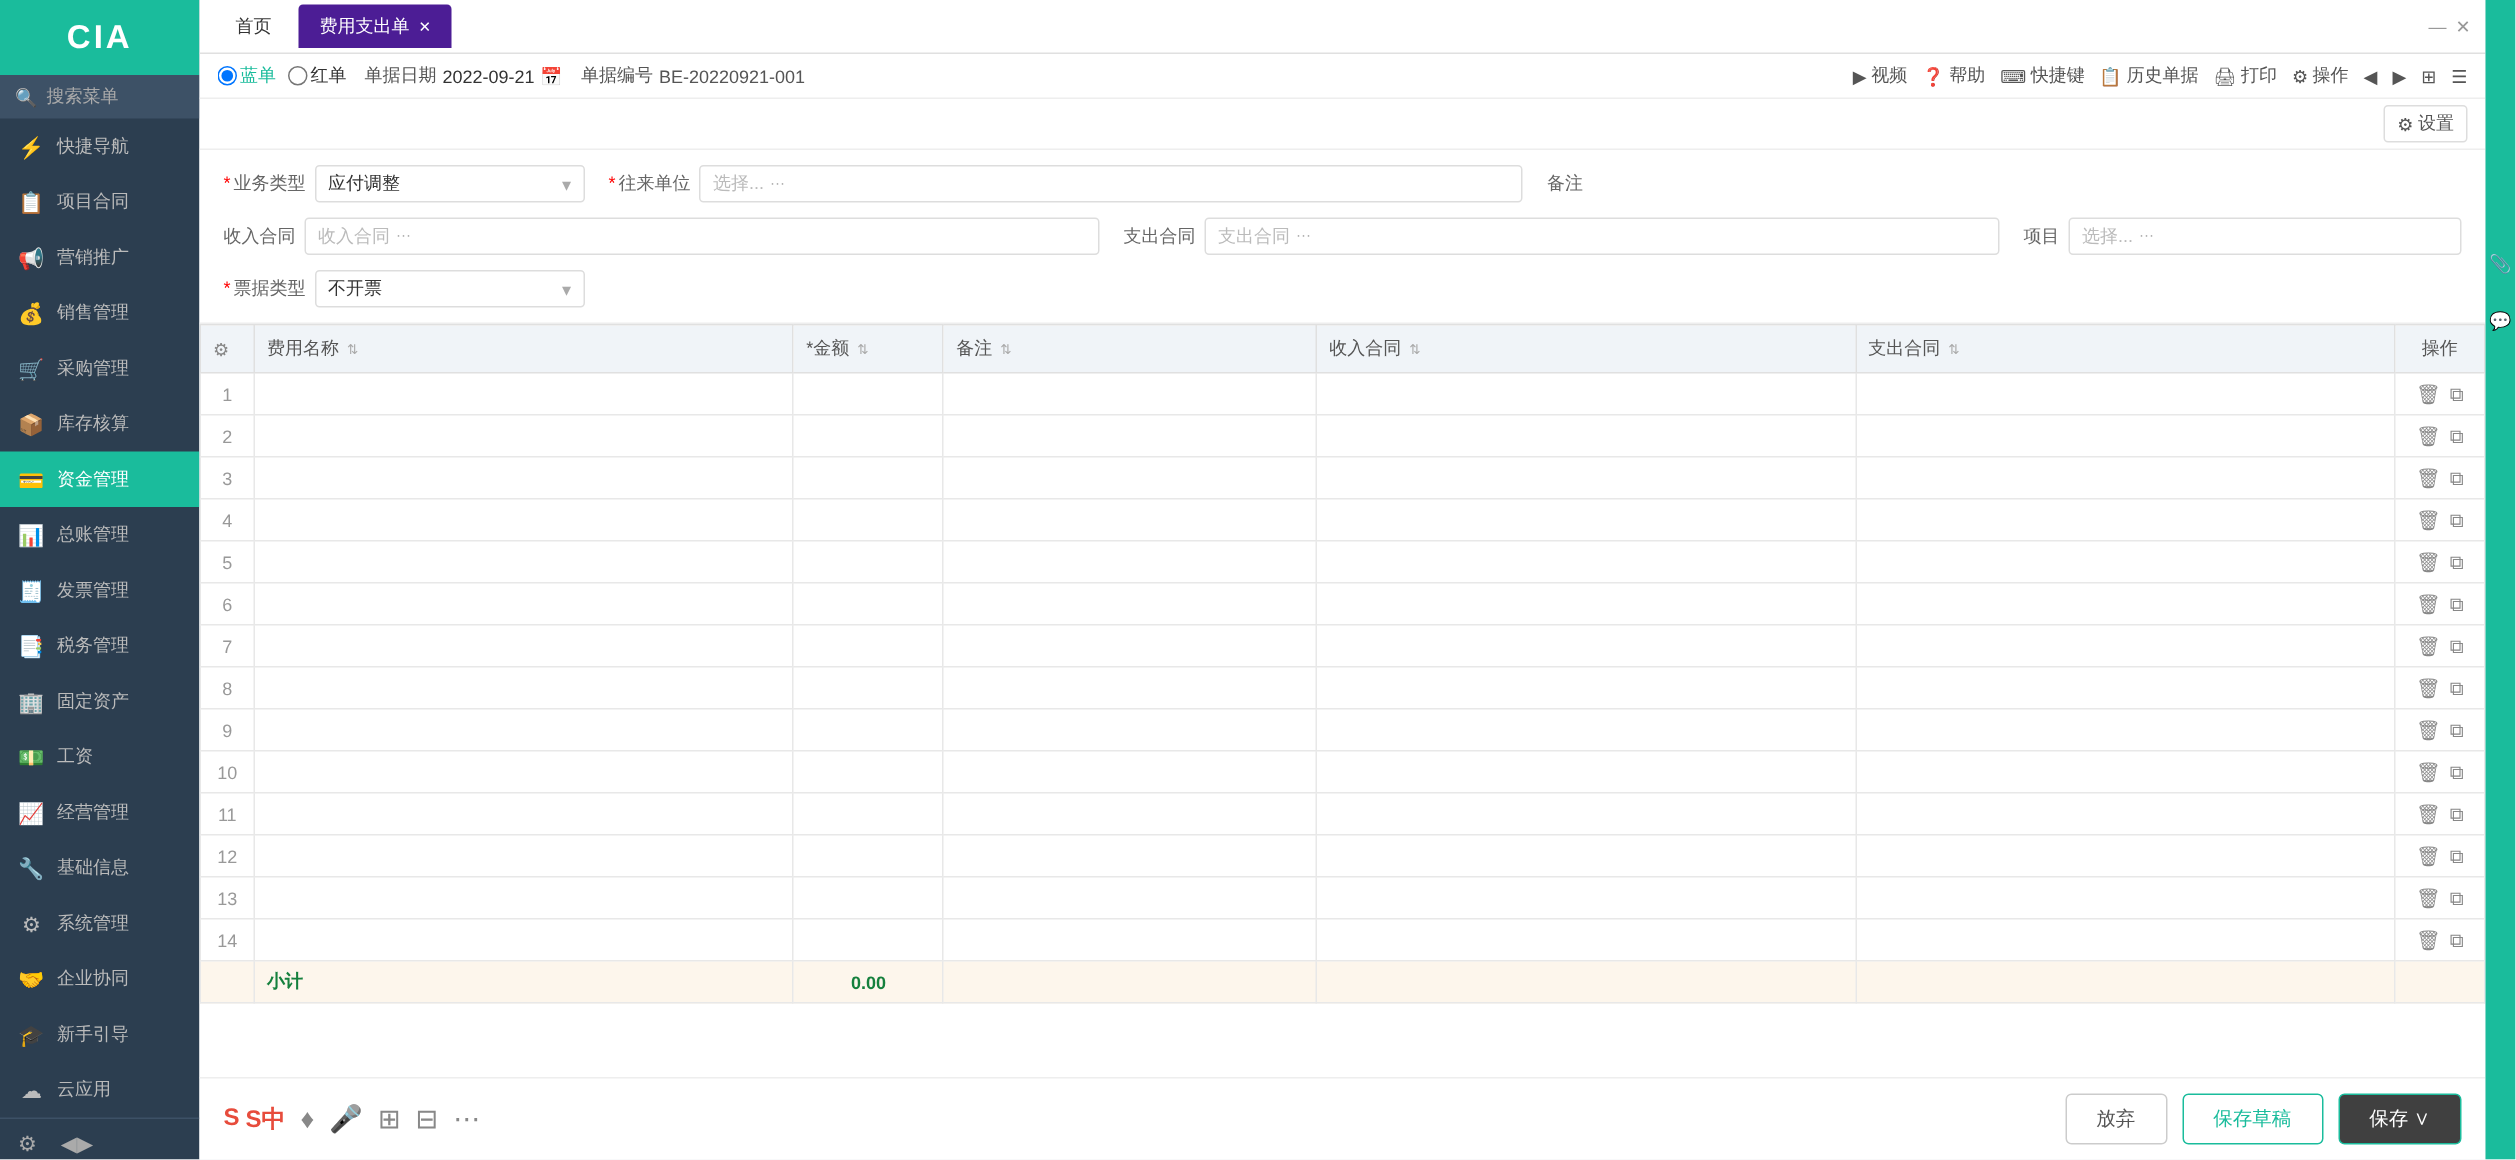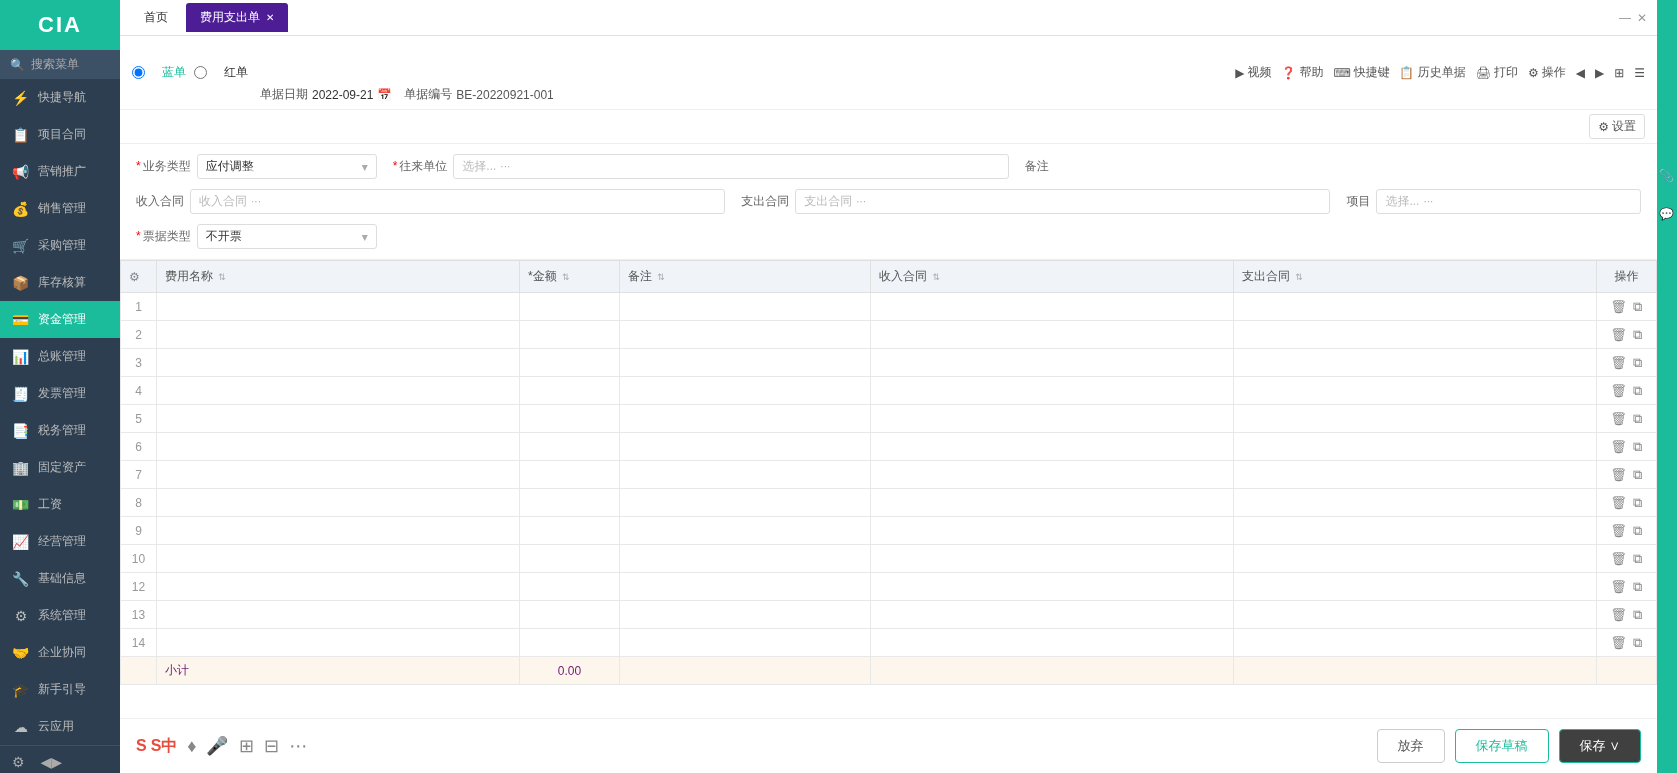--- a/index.html
+++ b/index.html
@@ -1,19 +1,19 @@
 <!DOCTYPE html>
 <html><head>
   <meta charset="utf-8">
   <style>
     * { box-sizing: border-box; margin: 0; padding: 0; }
     body { font-family: 'Microsoft YaHei', Arial, sans-serif; font-size: 12px; background: #f0f2f5; color: #333; display: flex; height: 773px; overflow: hidden; }
 
     
-    .sidebar { width: 120px; background: #2c3e50; color: #ccc; display: flex; flex-direction: column; height: 100%; flex-shrink: 0; }
+    .sidebar { width: 133px; background: #2c3e50; color: #ccc; display: flex; flex-direction: column; height: 100%; flex-shrink: 0; }
     .sidebar-logo { background: #1abc9c; color: white; font-size: 22px; font-weight: bold; text-align: center; padding: 12px 0; letter-spacing: 2px; }
     .sidebar-search { background: #3d5166; display: flex; align-items: center; padding: 6px 10px; gap: 6px; color: #aaa; font-size: 12px; cursor: pointer; }
     .sidebar-item { display: flex; align-items: center; gap: 8px; padding: 10px 12px; cursor: pointer; font-size: 12px; color: #bbb; }
     .sidebar-item.active { background: #1abc9c; color: #fff; }
     .sidebar-item .icon { font-size: 14px; width: 18px; text-align: center; }
     .sidebar-bottom { margin-top: auto; border-top: 1px solid #3d5166; display: flex; align-items: center; padding: 8px 12px; gap: 16px; }
     .sidebar-bottom .icon { color: #aaa; cursor: pointer; font-size: 14px; }
 
     
     .main { flex: 1; display: flex; flex-direction: column; background: #f5f6fa; overflow: hidden; }
@@ -24,23 +24,23 @@
     .tab.active { background: #4c1d95; color: white; display: flex; align-items: center; gap: 6px; }
     .tab.active .tab-close { font-size: 10px; cursor: pointer; }
     .tab.home { color: #333; }
 
     
     .toolbar { background: #fff; display: flex; align-items: center; padding: 6px 12px; border-bottom: 1px solid #eee; gap: 12px; justify-content: space-between; }
     .toolbar-left { display: flex; align-items: center; gap: 12px; }
     .toolbar-right { display: flex; align-items: center; gap: 10px; font-size: 12px; color: #555; }
     .toolbar-right span { cursor: pointer; display: flex; align-items: center; gap: 3px; }
     .radio-group { display: flex; align-items: center; gap: 8px; }
-    .radio-item { display: flex; align-items: center; gap: 17px; cursor: pointer; font-size: 12px; }
+    .radio-item { display: flex; align-items: center; gap: 2px; cursor: pointer; font-size: 12px; }
     .radio-item input { cursor: pointer; }
-    .field-group { display: flex; align-items: center; gap: 4px; font-size: 12px; color: #555; margin-top: 44px; }
+    .field-group { display: flex; align-items: center; gap: 4px; font-size: 12px; color: #555; }
     .field-group .date-val { color: #333; }
     .settings-btn { background: #fff; border: 1px solid #ddd; border-radius: 3px; padding: 3px 8px; cursor: pointer; font-size: 12px; color: #555; display: flex; align-items: center; gap: 3px; }
 
     
     .form-area { background: #fff; padding: 10px 16px; display: flex; flex-direction: column; gap: 10px; border-bottom: 1px solid #eee; }
     .form-row { display: flex; align-items: center; gap: 16px; flex-wrap: wrap; }
     .form-field { display: flex; align-items: center; gap: 6px; font-size: 12px; }
     .form-field label { color: #666; white-space: nowrap; }
     .form-field label.required::before { content: '*'; color: red; margin-right: 2px; }
     .field-dots { color: #aaa; font-size: 10px; margin-left: 4px; cursor: pointer; }
@@ -50,21 +50,21 @@
     
     .table-wrap { flex: 1; overflow: auto; background: #fff; }
     table { width: 100%; border-collapse: collapse; font-size: 12px; }
     thead tr { background: #f0f4f8; }
     thead th { padding: 7px 8px; border: 1px solid #e0e0e0; color: #555; font-weight: normal; text-align: left; white-space: nowrap; position: relative; }
     thead th .sort-icon { color: #aaa; font-size: 9px; margin-left: 2px; }
     thead th.op-col { width: 60px; text-align: center; }
     tbody tr td { padding: 5px 8px; border: 1px solid #e8e8e8; height: 28px; color: #333; }
     .row-num { color: #999; text-align: center; width: 30px; }
     .subtotal-row { background: #fdf6ec !important; }
-    .subtotal-row td { color: #701a75; font-weight: normal; }
+    .subtotal-row td { color: #15803d; font-weight: bold; }
     .subtotal-label { color: #888; }
     .op-icons { display: flex; gap: 6px; justify-content: center; }
     .op-icon { cursor: pointer; color: #888; font-size: 13px; }
     .gear-icon-th { color: #888; cursor: pointer; }
 
     
     .bottom-bar { background: #fff; border-top: 1px solid #eee; padding: 10px 16px; display: flex; align-items: center; justify-content: space-between; }
     .bottom-icons { display: flex; align-items: center; gap: 10px; }
     .bottom-icon { font-size: 18px; cursor: pointer; color: #888; }
     .bottom-actions { display: flex; align-items: center; gap: 10px; }
@@ -472,20 +472,34 @@
       <td></td>
       <td></td>
       <td class="op-col">
         <div class="op-icons">
           <span class="op-icon">🗑</span>
           <span class="op-icon">⧉</span>
         </div>
       </td>
     </tr>
           <tr>
+      <td class="row-num">11</td>
+      <td></td>
+      <td></td>
+      <td></td>
+      <td></td>
+      <td></td>
+      <td class="op-col">
+        <div class="op-icons">
+          <span class="op-icon">🗑</span>
+          <span class="op-icon">⧉</span>
+        </div>
+      </td>
+    </tr>
+          <tr>
       <td class="row-num">12</td>
       <td></td>
       <td></td>
       <td></td>
       <td></td>
       <td></td>
       <td class="op-col">
         <div class="op-icons">
           <span class="op-icon">🗑</span>
           <span class="op-icon">⧉</span>

